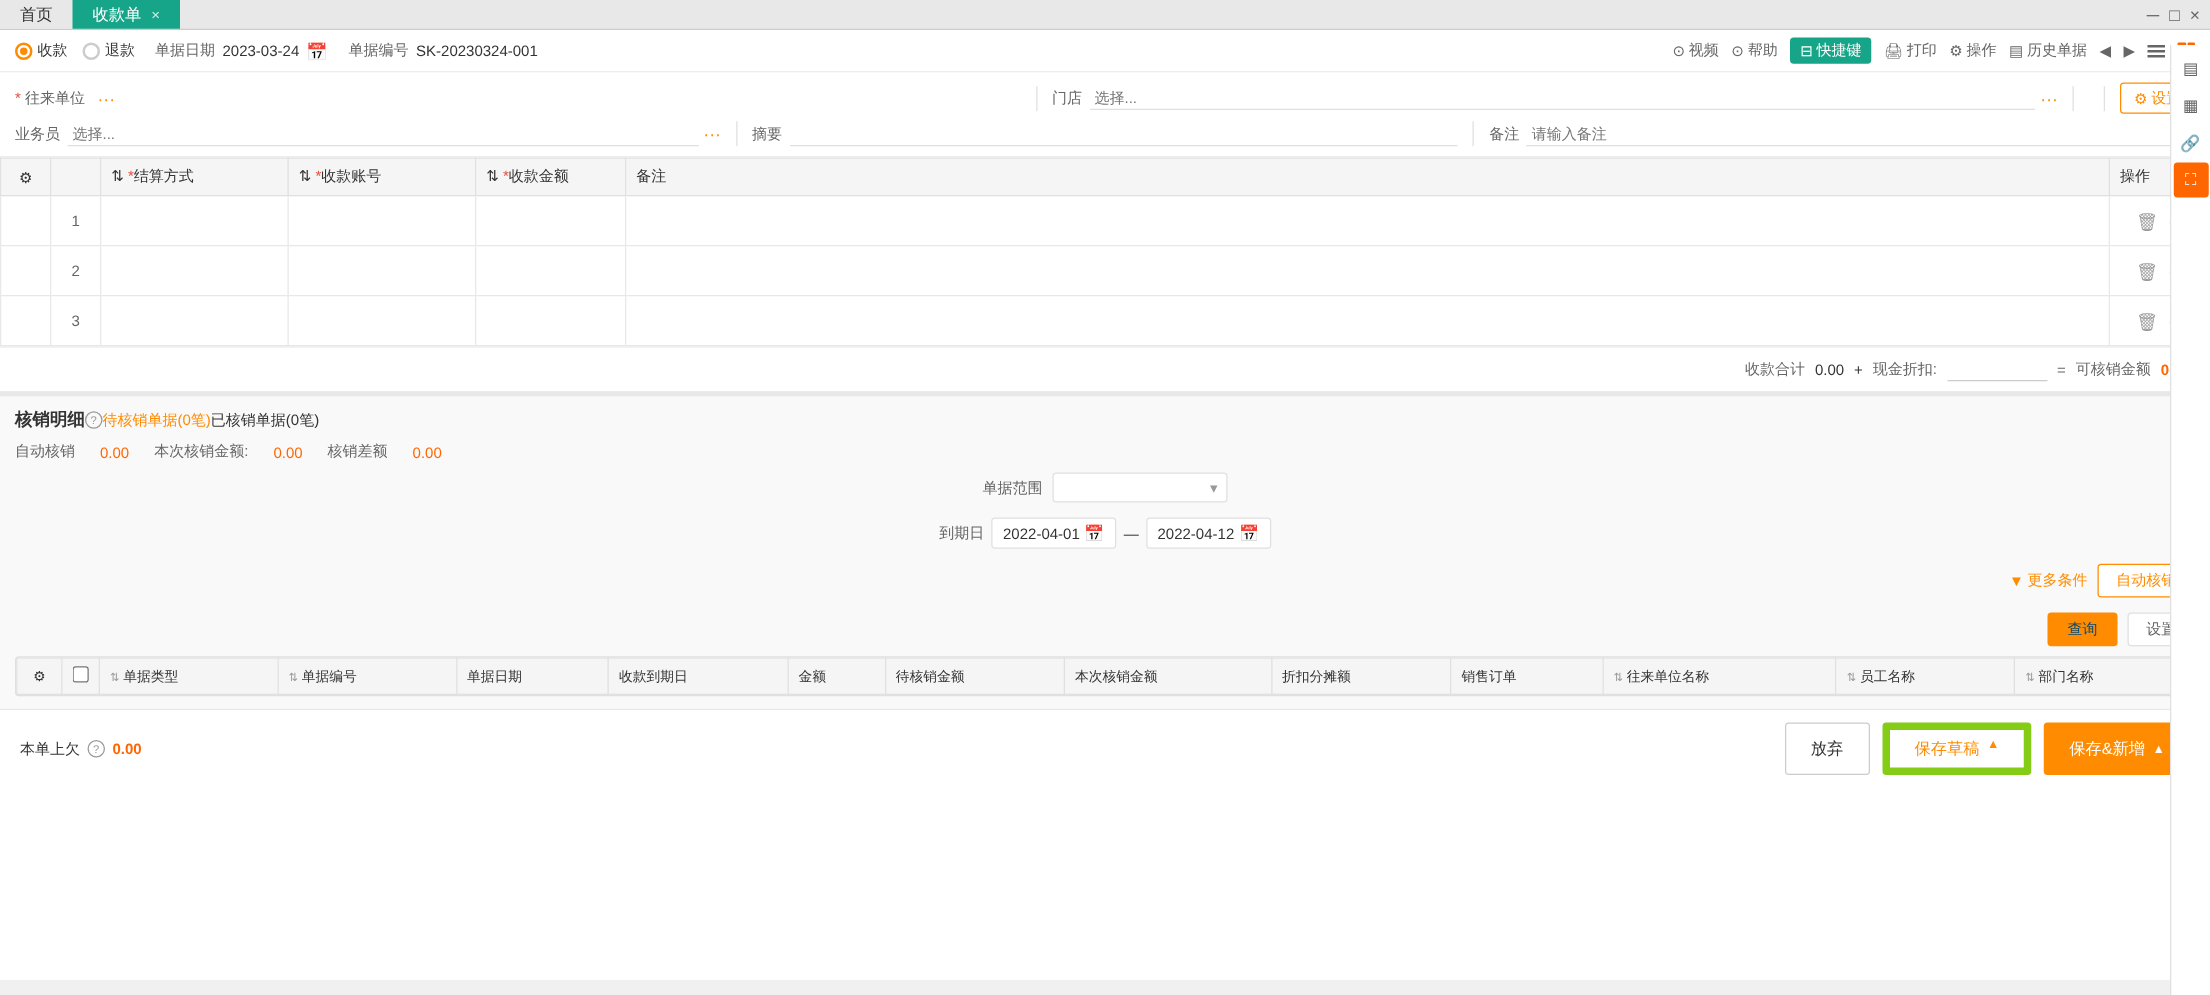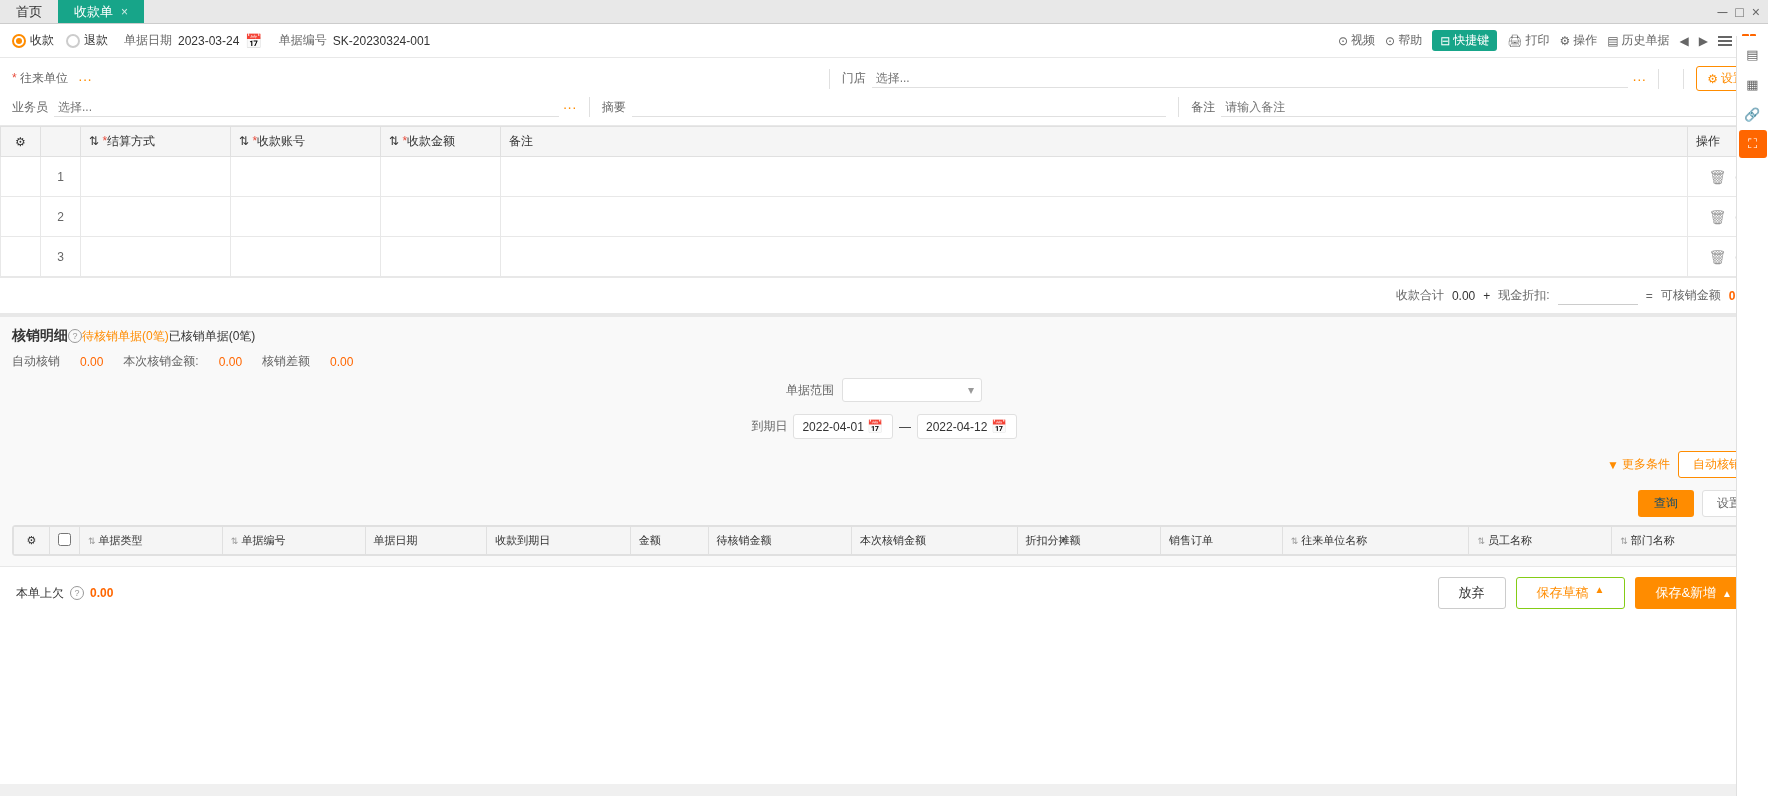--- a/index.html
+++ b/index.html
@@ -161,21 +161,21 @@
       display: flex; align-items: center; justify-content: space-between;
       padding: 10px 16px; background: #fff; border-top: 1px solid #e8e8e8; flex-shrink: 0;
     }
     .footer-left { display: flex; align-items: center; gap: 6px; font-size: 12px; }
     .footer-right { display: flex; gap: 10px; }
     .btn-abandon {
       border: 1px solid #ccc; background: #fff; color: #333;
       padding: 6px 20px; border-radius: 3px; cursor: pointer; font-size: 13px;
     }
     .btn-save-draft {
-      border: 1px solid #84cc16; background: #fff; color: #ff8c00;
+      border: 6px solid #84cc16; background: #fff; color: #ff8c00;
       padding: 6px 20px; border-radius: 3px; cursor: pointer; font-size: 13px;
       display: flex; align-items: flex-start; gap: 6px;
     }
     .btn-save-new {
       background: #ff8c00; color: #fff; border: none;
       padding: 6px 20px; border-radius: 3px; cursor: pointer; font-size: 13px;
       display: flex; align-items: center; gap: 6px;
     }
     .btn-chevron { font-size: 10px; }
 

